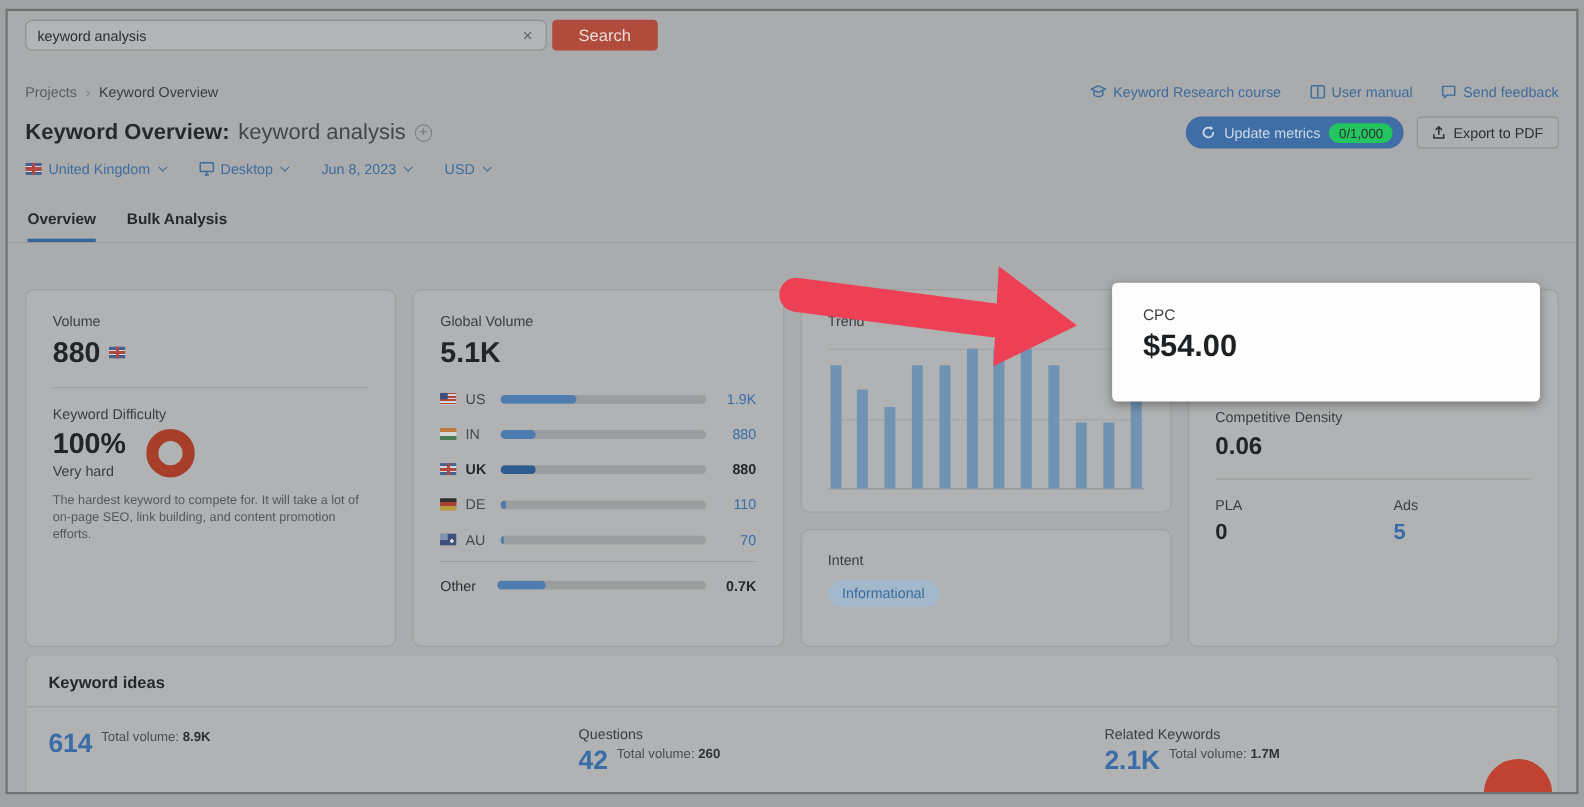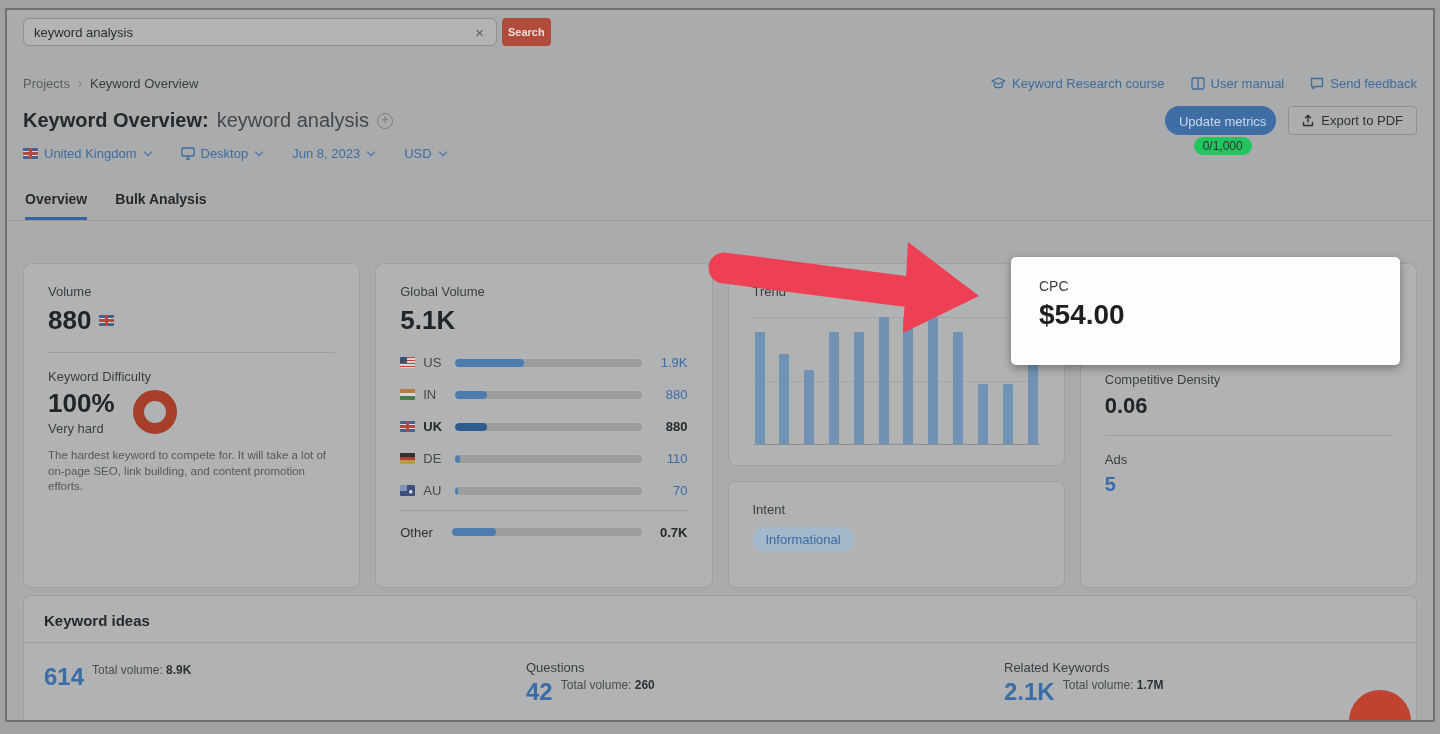--- a/index.html
+++ b/index.html
@@ -22,23 +22,23 @@
   .topbar { display:flex; align-items:center; padding:8px 16px 0; }
   .search-input {
     width:474px; height:28px; background:#b2b4b5;
     border:1px solid #8d8f90; border-radius:6px;
     display:flex; align-items:center; padding:0 10px;
     font-size:13px; color:#2a2d2f;
   }
   .search-input .val { flex:1; }
   .clear-x { color:#5d6062; font-size:15px; cursor:pointer; padding:0 2px; }
   .search-btn {
-    margin-left:5px; height:28px; padding:0 6px;
+    margin-left:5px; height:28px; padding:0 24px;
     background:#b14b3b; border:none; border-radius:4px;
-    color:#e9ddd8; font-size:11px; font-family:inherit; cursor:pointer;font-weight:bold;
+    color:#e9ddd8; font-size:15px; font-family:inherit; cursor:pointer;
   }
 
   
   .breadcrumb-row {
     margin-top:30px; padding:0 16px;
     display:flex; justify-content:space-between; align-items:center;
   }
   .breadcrumb { font-size:13px; color:#5b5e60; display:flex; align-items:center; gap:8px; }
   .breadcrumb .crumb-current { color:#3a3d3f; }
   .crumb-sep { color:#7a7d7f; font-size:12px; }
@@ -56,21 +56,21 @@
   .page-title .t-kw { color:#44474a; font-weight:normal; }
   .plus-circle {
     width:16px; height:16px; border:1.4px solid #7d8082; border-radius:50%;
     color:#7d8082; font-size:12px; line-height:13px; text-align:center; font-weight:bold;
   }
   .title-actions { display:flex; gap:12px; align-items:center; }
   .btn-update {
     display:flex; align-items:center; gap:8px;
     height:29px; padding:0 10px 0 14px;
     background:#3f6da6; border:none; border-radius:15px;
-    color:#ccd9e8; font-size:13px; font-family:inherit; cursor:pointer;flex-direction:column;
+    color:#ccd9e8; font-size:13px; font-family:inherit; cursor:pointer;
   }
   .quota-pill {
     background:#22c55e; color:#2e3133; border-radius:10px;
     font-size:12px; padding:2px 9px;
   }
   .btn-export {
     display:flex; align-items:center; gap:7px;
     height:29px; padding:0 13px;
     background:#abadae; border:1px solid #8d8f90; border-radius:4px;
     color:#2e3133; font-size:13px; font-family:inherit; cursor:pointer;
@@ -403,20 +403,24 @@
         <span class="intent-badge">Informational</span>
       </div>
     </div>
 
     <div class="card">
       <div class="cpc-slot"></div>
       <div class="card-label">Competitive Density</div>
       <div class="cd-val">0.06</div>
       <hr class="divider">
       <div class="pla-ads">
+        <div class="pla-col">
+          <div class="card-label">PLA</div>
+          <div class="stat-sm-val">0</div>
+        </div>
         <div>
           <div class="card-label">Ads</div>
           <div class="stat-sm-val link">5</div>
         </div>
       </div>
     </div>
   </div>
 
   <div class="ideas-card">
     <div class="ideas-heading">Keyword ideas</div>

